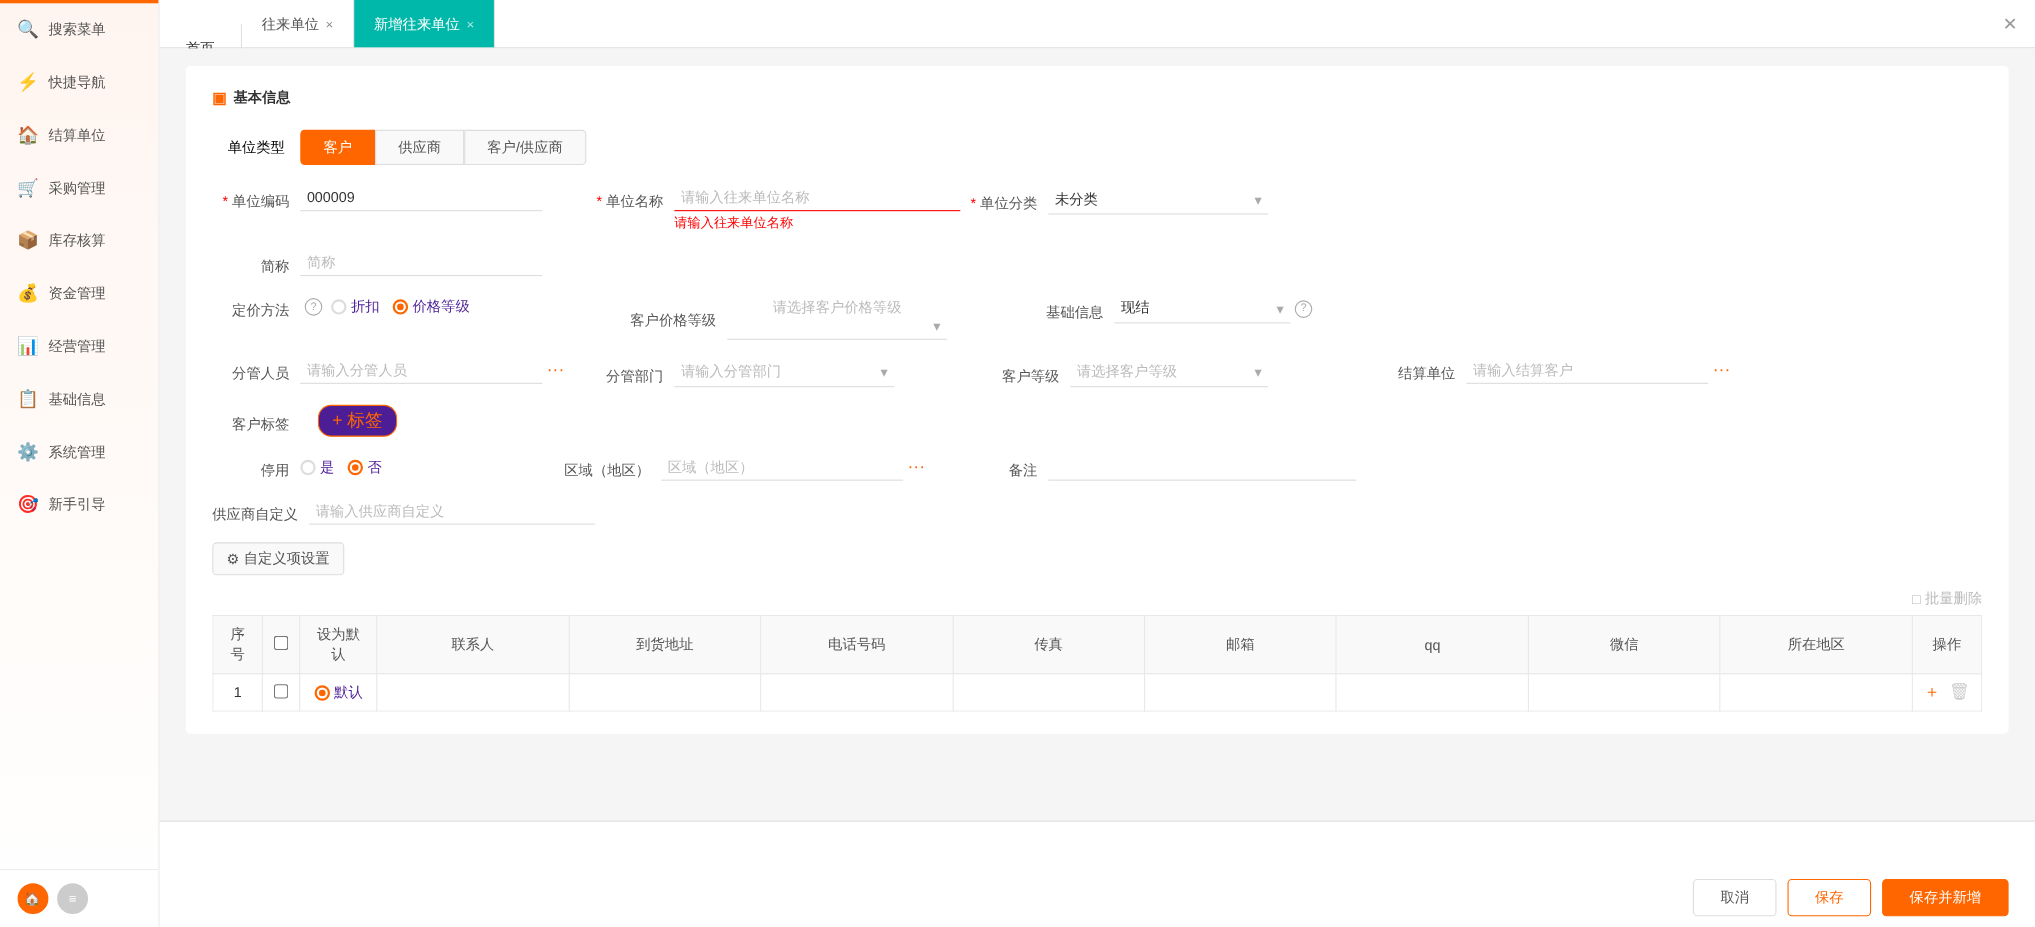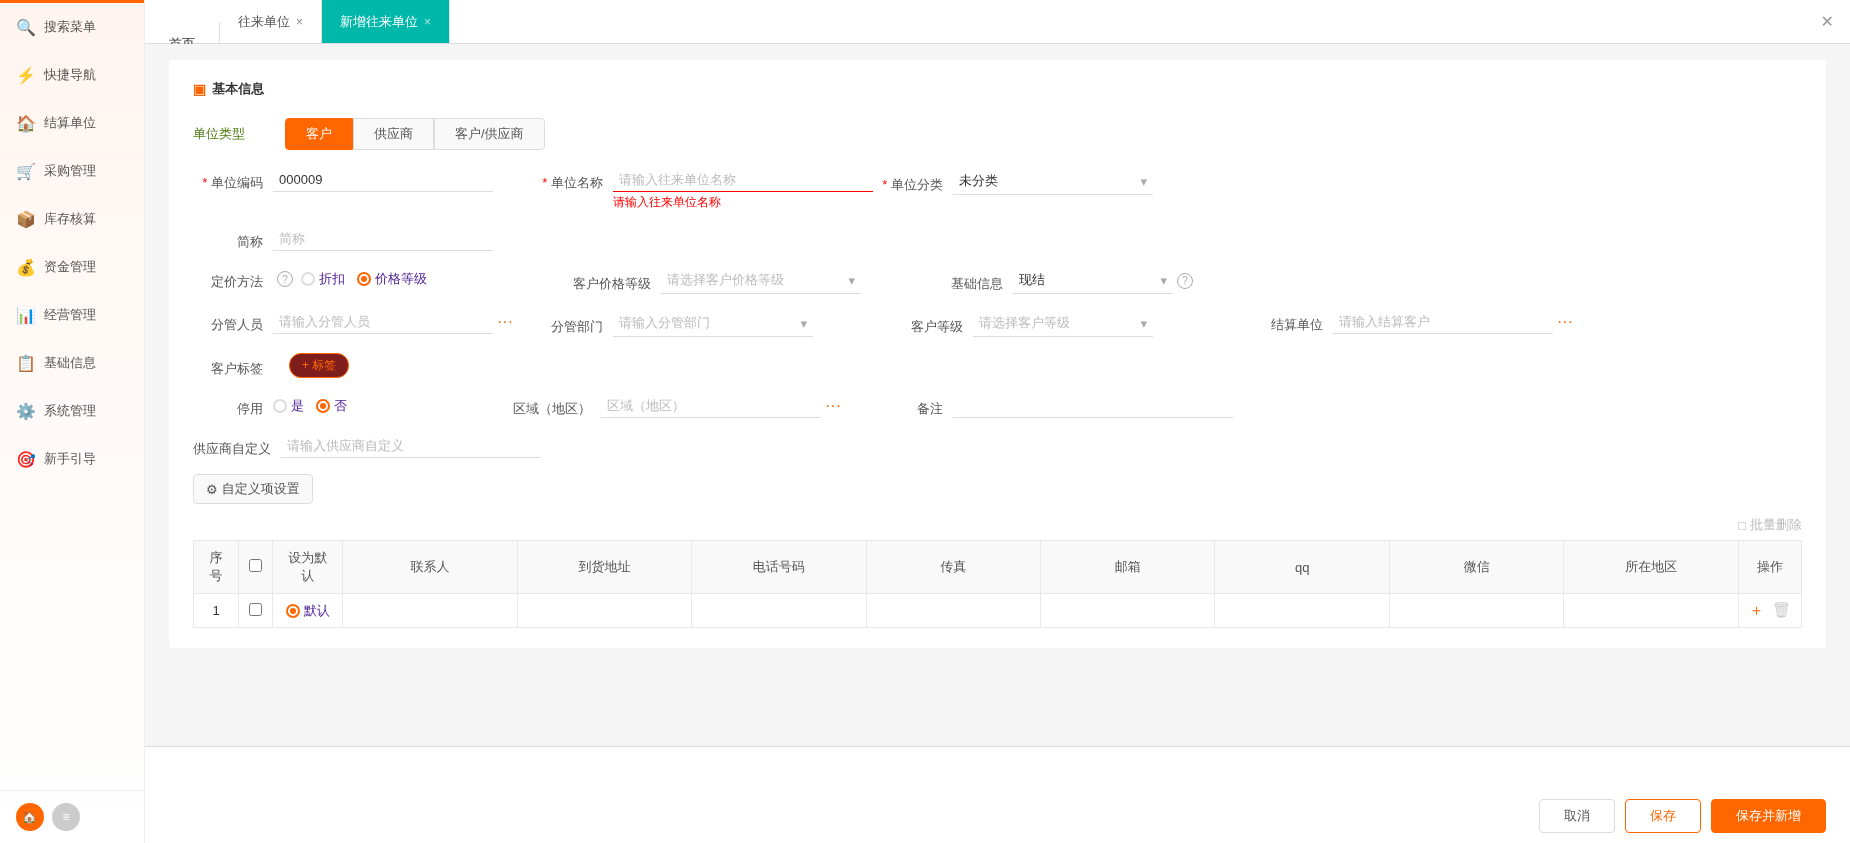--- a/index.html
+++ b/index.html
@@ -96,21 +96,21 @@
       gap: 6px;
       font-size: 14px;
       font-weight: bold;
       color: #333;
       margin-bottom: 20px;
     }
     .section-title-icon { color: #f60; font-size: 14px; }
 
     
     .unit-type-row { display: flex; align-items: center; margin-bottom: 18px; }
-    .unit-type-label { width: 80px; text-align: left; margin-right: 12px; color: #4d7c0f; }
+    .unit-type-label { width: 80px; text-align: center; color: #000000; }
     .unit-type-btn {
       padding: 6px 20px;
       border: 1px solid #ddd;
       background: #f9f9f9;
       cursor: pointer;
       color: #555;
       font-size: 13px;
       border-radius: 0;
     }
     .unit-type-btn:first-of-type { border-radius: 4px 0 0 4px; }
@@ -184,22 +184,22 @@
     
     .ellipsis-btn { color: #f60; cursor: pointer; font-size: 16px; margin-left: 4px; line-height: 1; }
 
     
     .tag-btn {
       border: 1px solid #f60;
       color: #f60;
       border-radius: 12px;
       padding: 3px 12px;
       cursor: pointer;
-      font-size: 12px;
-      background: #7f1d1d;
+      font-size: 16px;
+      background: #4c1d95;
     }
 
     
     .custom-settings-btn {
       display: flex;
       align-items: center;
       gap: 4px;
       border: 1px solid #ddd;
       background: #f9f9f9;
       padding: 5px 12px;
@@ -401,21 +401,21 @@
               <span>折扣</span>
             </div>
             <div class="radio-item">
               <div class="radio-circle checked"></div>
               <span>价格等级</span>
             </div>
           </div>
         </div>
         <div class="form-field" style="max-width:360px;">
           <div class="form-label">客户价格等级</div>
-          <div class="form-select-wrap" style="max-width:200px;">
+          <div class="form-select-wrap" style="max-width:200px;flex-direction:column;">
             <span>请选择客户价格等级</span>
             <span class="arrow">▾</span>
           </div>
         </div>
         <div class="form-field" style="max-width:360px;">
           <div class="form-label">基础信息</div>
           <div class="form-select-wrap" style="max-width:160px;">
             <span class="val">现结</span>
             <span class="arrow">▾</span>
           </div>

